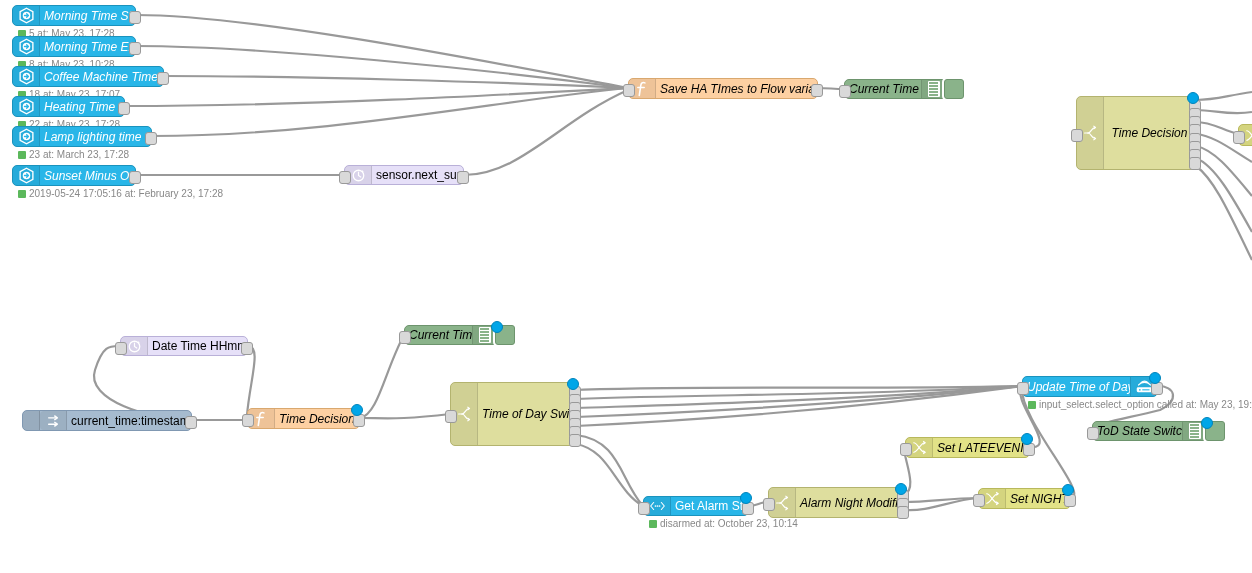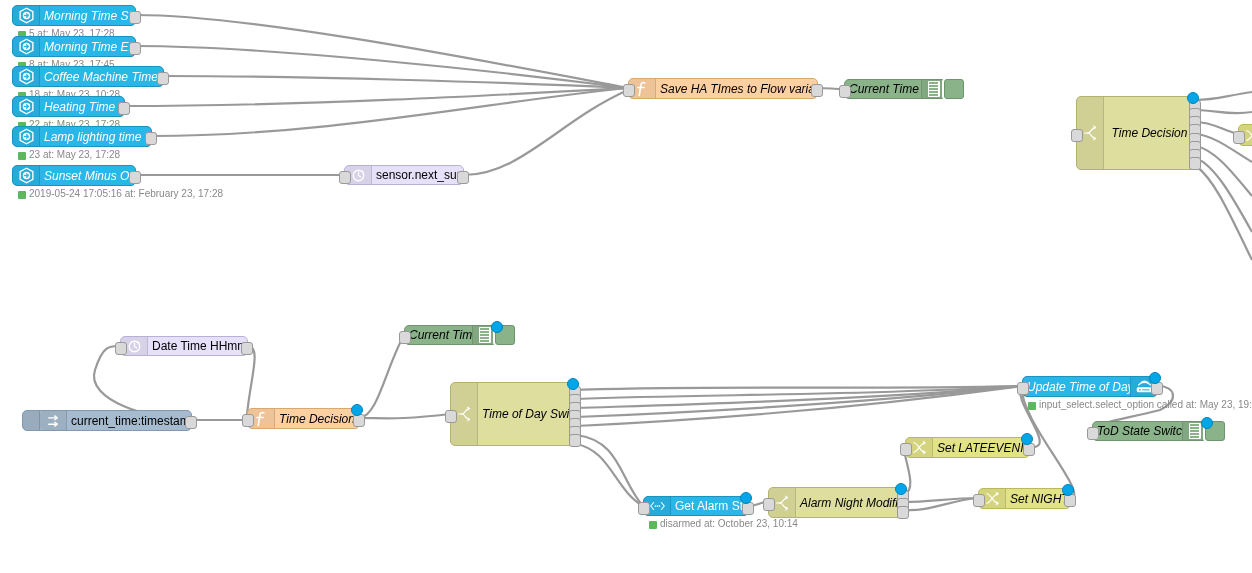--- a/index.html
+++ b/index.html
@@ -95,21 +95,21 @@
     z-index: 8;
   }
 
   
   .status {
     position: absolute;
     font-size: 10px;
     color: #888;
     white-space: nowrap;
     display: flex;
-    align-items: flex-end;
+    align-items: center;
     gap: 3px;
     z-index: 4;
   }
   .status .dot {
     width: 8px; height: 8px;
     background: #5cb85c;
     border-radius: 1px;
     display: inline-block;
     flex: 0 0 8px;
   }
@@ -494,33 +494,33 @@
         <div class="dbg-btn"></div>
       </div>
     </div>
   <div id="status-layer">
       <div class="status" style="left: 18px; top: 28px;">
         <span class="dot"></span>
         <span>5 at: May 23, 17:28</span>
       </div>
       <div class="status" style="left: 18px; top: 59px;">
         <span class="dot"></span>
-        <span>8 at: May 23, 17:45</span>
+        <span>8 at: May 23, 10:28</span>
       </div>
       <div class="status" style="left: 18px; top: 89px;">
         <span class="dot"></span>
-        <span>18 at: May 23, 10:28</span>
+        <span>18 at: May 23, 17:07</span>
       </div>
       <div class="status" style="left: 18px; top: 119px;">
         <span class="dot"></span>
         <span>22 at: May 23, 17:28</span>
       </div>
       <div class="status" style="left: 18px; top: 149px;">
         <span class="dot"></span>
-        <span>23 at: May 23, 17:28</span>
+        <span>23 at: March 23, 17:28</span>
       </div>
       <div class="status" style="left: 18px; top: 188px;">
         <span class="dot"></span>
         <span>2019-05-24 17:05:16 at: February 23, 17:28</span>
       </div>
       <div class="status" style="left: 649px; top: 518px;">
         <span class="dot"></span>
         <span>disarmed at: October 23, 10:14</span>
       </div>
       <div class="status" style="left: 1028px; top: 399px;">

